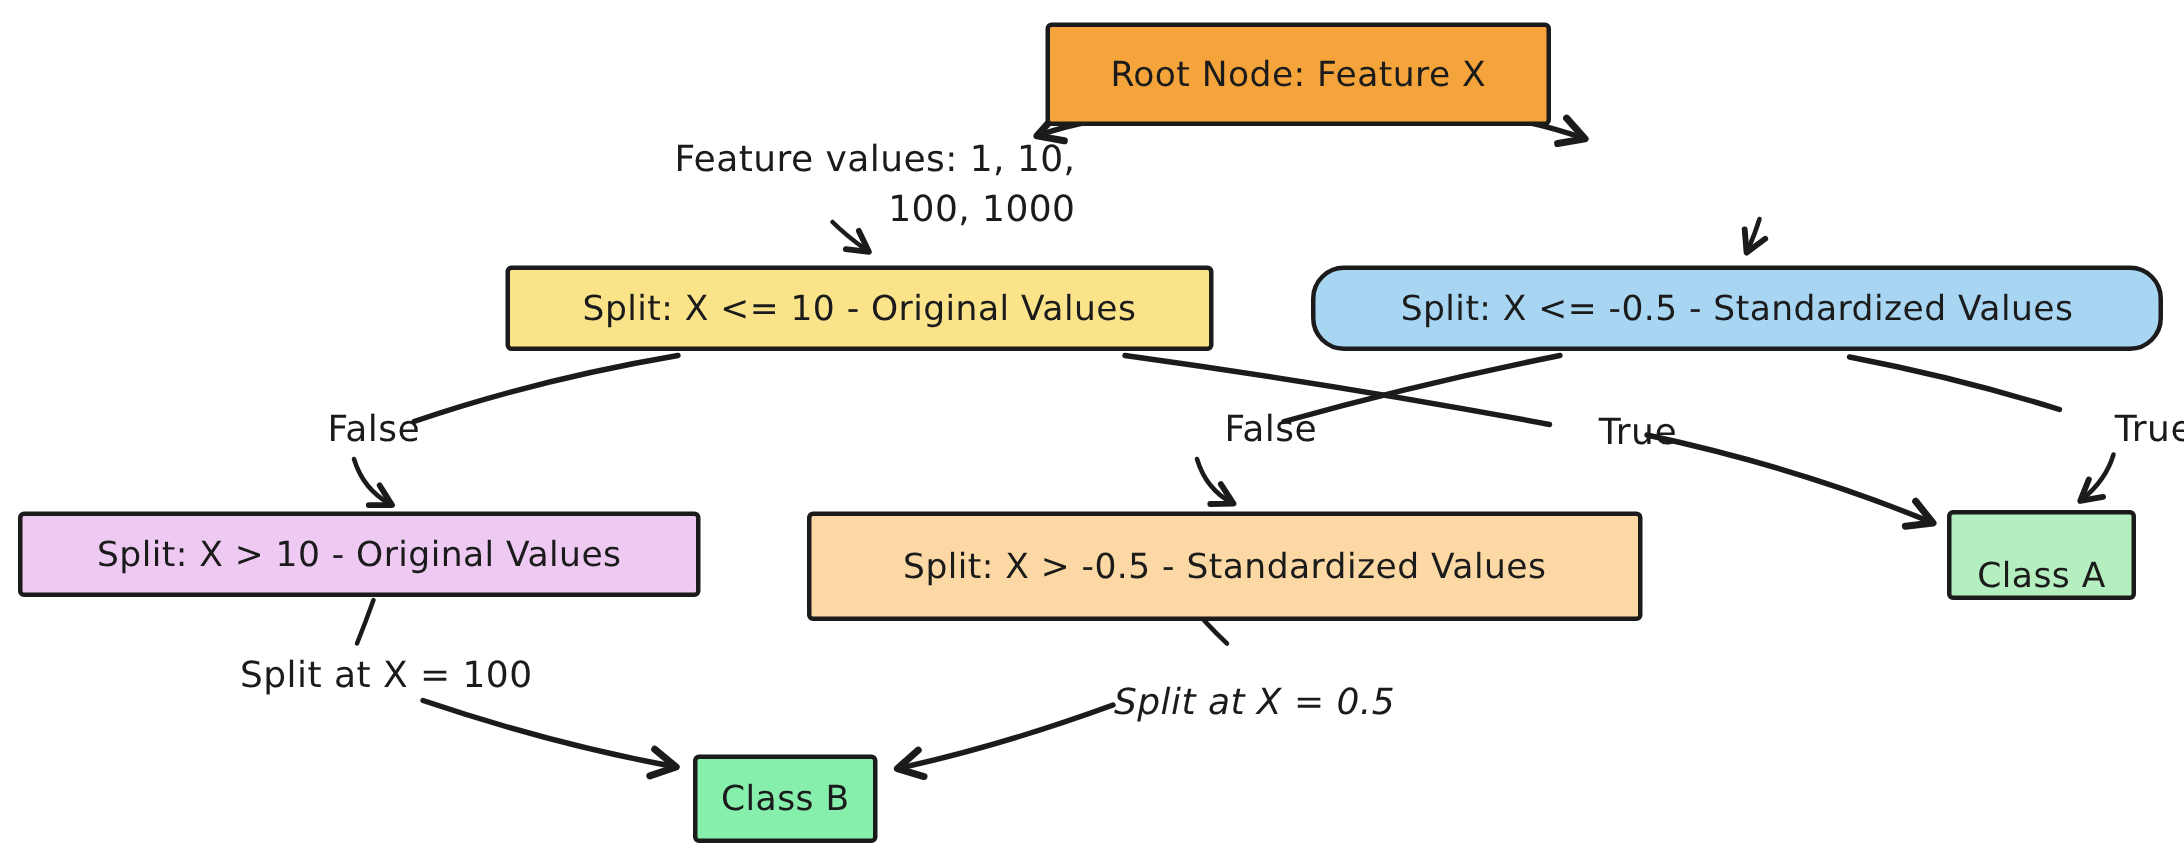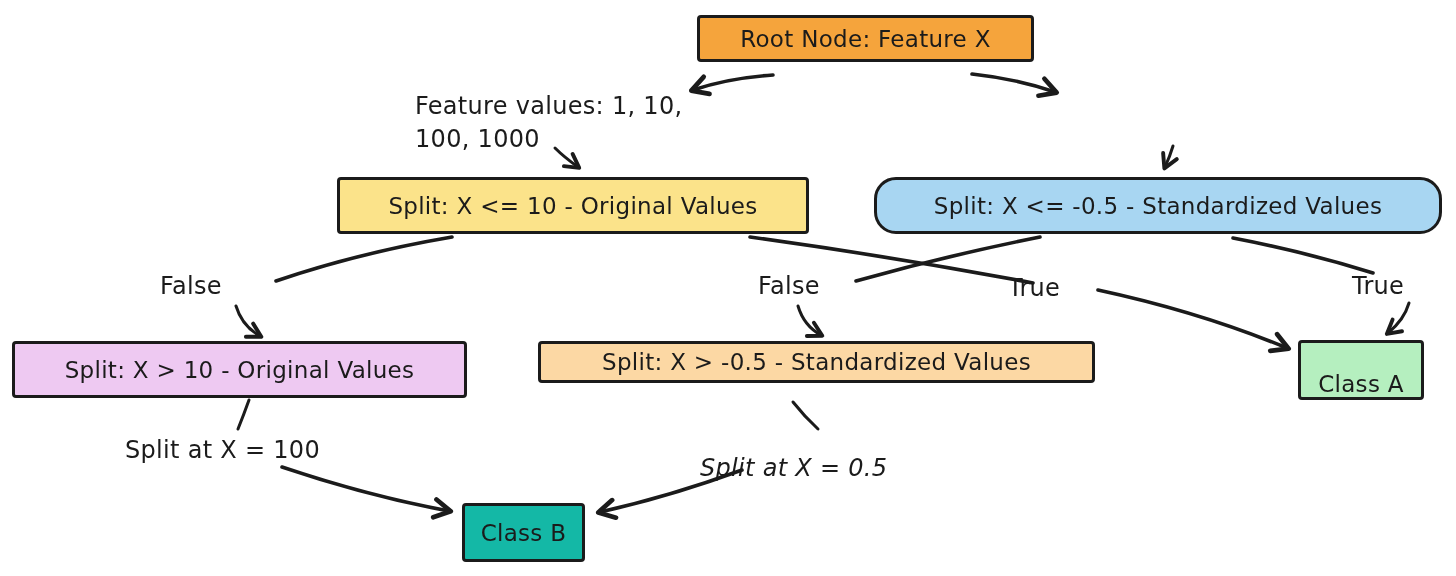--- a/index.html
+++ b/index.html
@@ -42,34 +42,34 @@
     border: 3px solid var(--stroke, #1b1b1b);
     border-radius: 4px;
     display: flex;
     align-items: center;
     justify-content: center;
     font-size: 23px;
     letter-spacing: 0.3px;
     white-space: nowrap;
     text-align: center;
   }
-  .node-root      { left: 697px; top: 15px;  width: 337px; height: 47px; }
+  .node-root      { left: 697px; top: 15px;  width: 337px; height: 69px; }
   .node-split-le10  { left: 337px; top: 177px; width: 472px; height: 57px; }
   .node-split-leneg { left: 874px; top: 177px; width: 568px; height: 57px; }
   .node-split-gt10  { left: 12px;  top: 341px; width: 455px; height: 57px; }
-  .node-split-gtneg { left: 538px; top: 341px; width: 557px; height: 42px; }
+  .node-split-gtneg { left: 538px; top: 341px; width: 557px; height: 73px; }
   .node-class-a   { left: 1298px; top: 340px; width: 126px; height: 60px; align-items: flex-end; }
   .node-class-b   { left: 462px;  top: 503px; width: 123px; height: 59px; }
 
   .floating {
     position: absolute;
     font-size: 24px;
     letter-spacing: 0.3px;
     line-height: 33px;
-    text-align: left;
+    text-align: right;
   }
   .lbl-left-values  { left: 415px;  top: 90px; width: 302px; }
   .lbl-right-values { left: 995px;  top: 90px; width: 332px; }
   .lbl-false-left   { left: 160px;  top: 270px; width: 120px; }
   .lbl-false-mid    { left: 758px;  top: 270px; width: 120px; }
   .lbl-true-mid     { left: 1008px; top: 272px; width: 110px; }
   .lbl-true-right   { left: 1352px; top: 270px; width: 110px; }
   .lbl-split-100    { left: 125px;  top: 434px; width: 230px; }
   .lbl-split-05     { left: 700px;  top: 452px; width: 230px; font-style: italic; }
 </style>
@@ -141,17 +141,17 @@
   </div>
 
   <div class="node node-class-a" style="background: rgb(181, 239, 191);">
     <span>Class A</span>
   </div>
 
   <div class="floating lbl-split-100">Split at X = 100</div>
 
   <div class="floating lbl-split-05">Split at X = 0.5</div>
 
-  <div class="node node-class-b" style="background: #14b8a6;">
+  <div class="node node-class-b" style="background: #86efac;">
     <span>Class B</span>
   </div>
 
 </div>
 
 </body></html>

